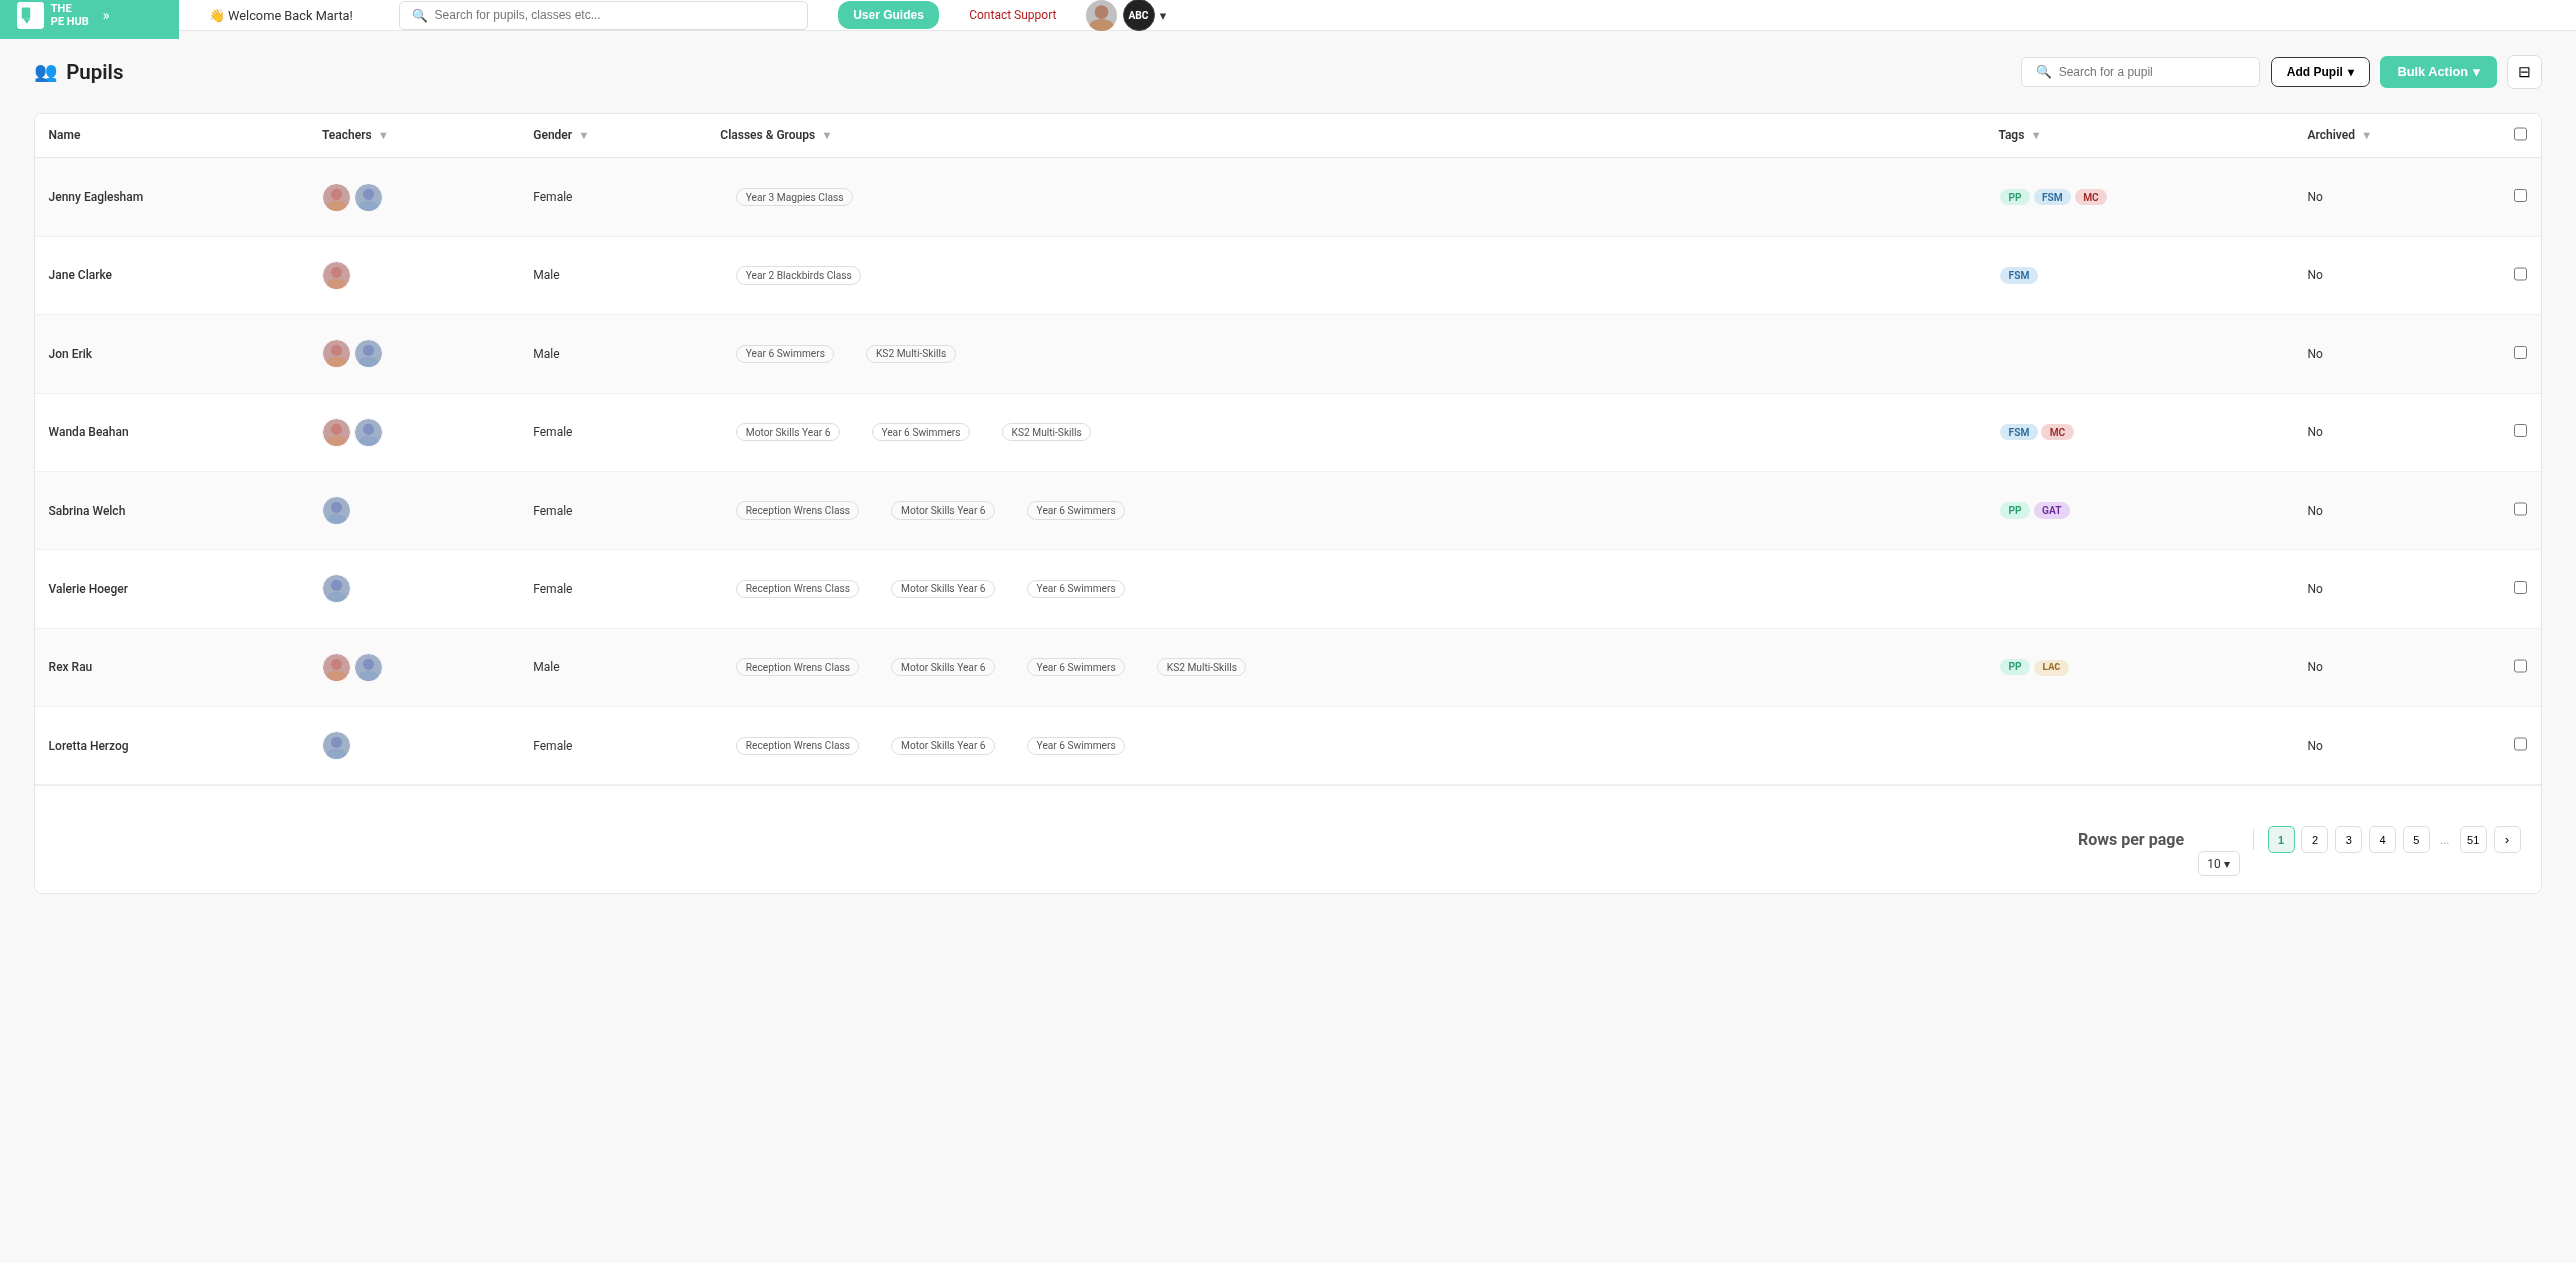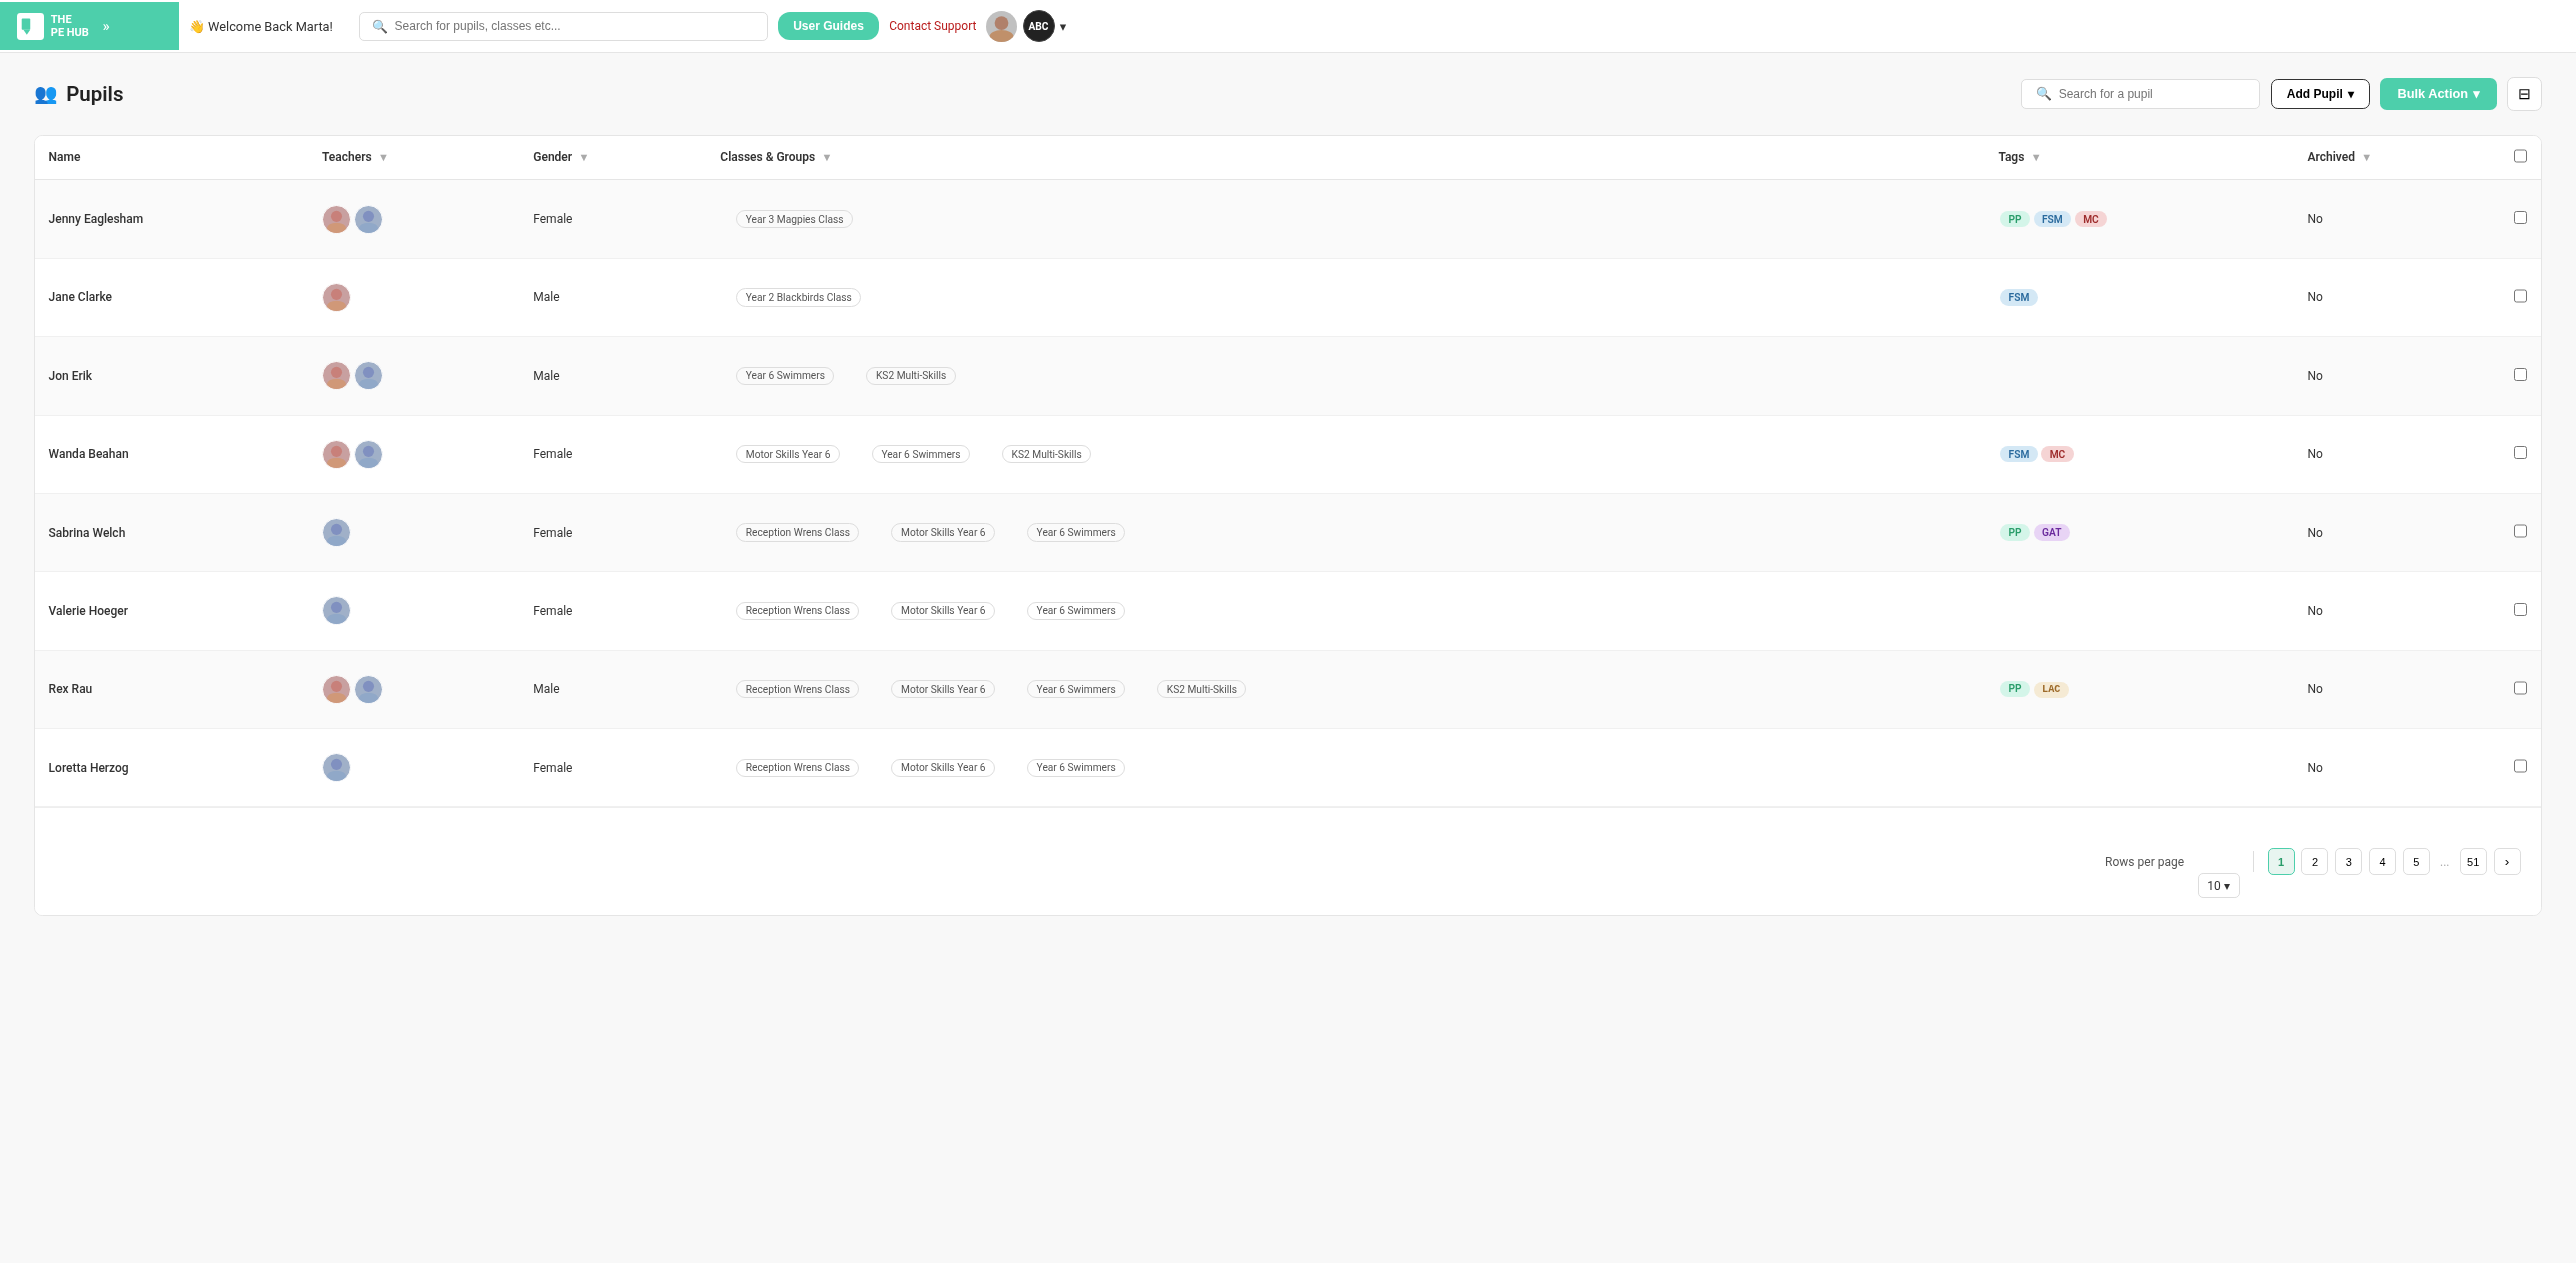--- a/index.html
+++ b/index.html
@@ -1,22 +1,22 @@
 <!DOCTYPE html>
 <html style="font-size:13.6px"><head>
   <meta charset="utf-8">
   <style>
     * { box-sizing: border-box; margin: 0; padding: 0; }
     body { font-family: -apple-system, BlinkMacSystemFont, 'Segoe UI', Roboto, sans-serif; background: #f8f8f8; color: #333; font-size: 12.8px; }
 
     
     .topnav {
-      display: flex; align-items: center; height: 53px;
+      display: flex; align-items: center; height: 31px;
       background: white; border-bottom: 0.9px solid #e5e5e5;
-      padding: 0 20.5px; gap: 10px;
+      padding: 0 20.5px; gap: 30px;
     }
     .logo-area {
       display: flex; align-items: center; gap: 6.8px;
       background: #4dcfab; height: 48px; padding: 0 17px;
       margin-left: -20.5px; min-width: 179px;
     }
     .logo-text {
       color: white; font-weight: 700; font-size: 11px; line-height: 1.2;
     }
     .logo-icon {
@@ -127,21 +127,21 @@
 
     .checkbox-cell { width: 34px; text-align: center; }
     input[type="checkbox"] { width: 13.6px; height: 13.6px; cursor: pointer; }
 
     
     .pagination-row {
       display: flex; align-items: center; justify-content: flex-end;
       padding: 17px 20.5px; gap: 6.8px; background: white;
       border-top: 0.9px solid #eee;
     }
-    .rows-per-page { font-size: 12px; color: #555; margin-right: 6.8px; }
+    .rows-per-page { font-size: 16px; color: #555; margin-right: 6.8px; font-weight: bold; }
     .rows-select {
       border: 0.9px solid #ddd; border-radius: 5.1px; padding: 4.3px 8.5px;
       font-size: 12px; background: white; cursor: pointer;
       display: flex; align-items: center; gap: 3.4px; margin-top: 48px;
     }
     .page-btn {
       width: 27px; height: 27px; border-radius: 5.1px; border: 0.9px solid #ddd;
       background: white; font-size: 11px; cursor: pointer;
       display: flex; align-items: center; justify-content: center;
     }

